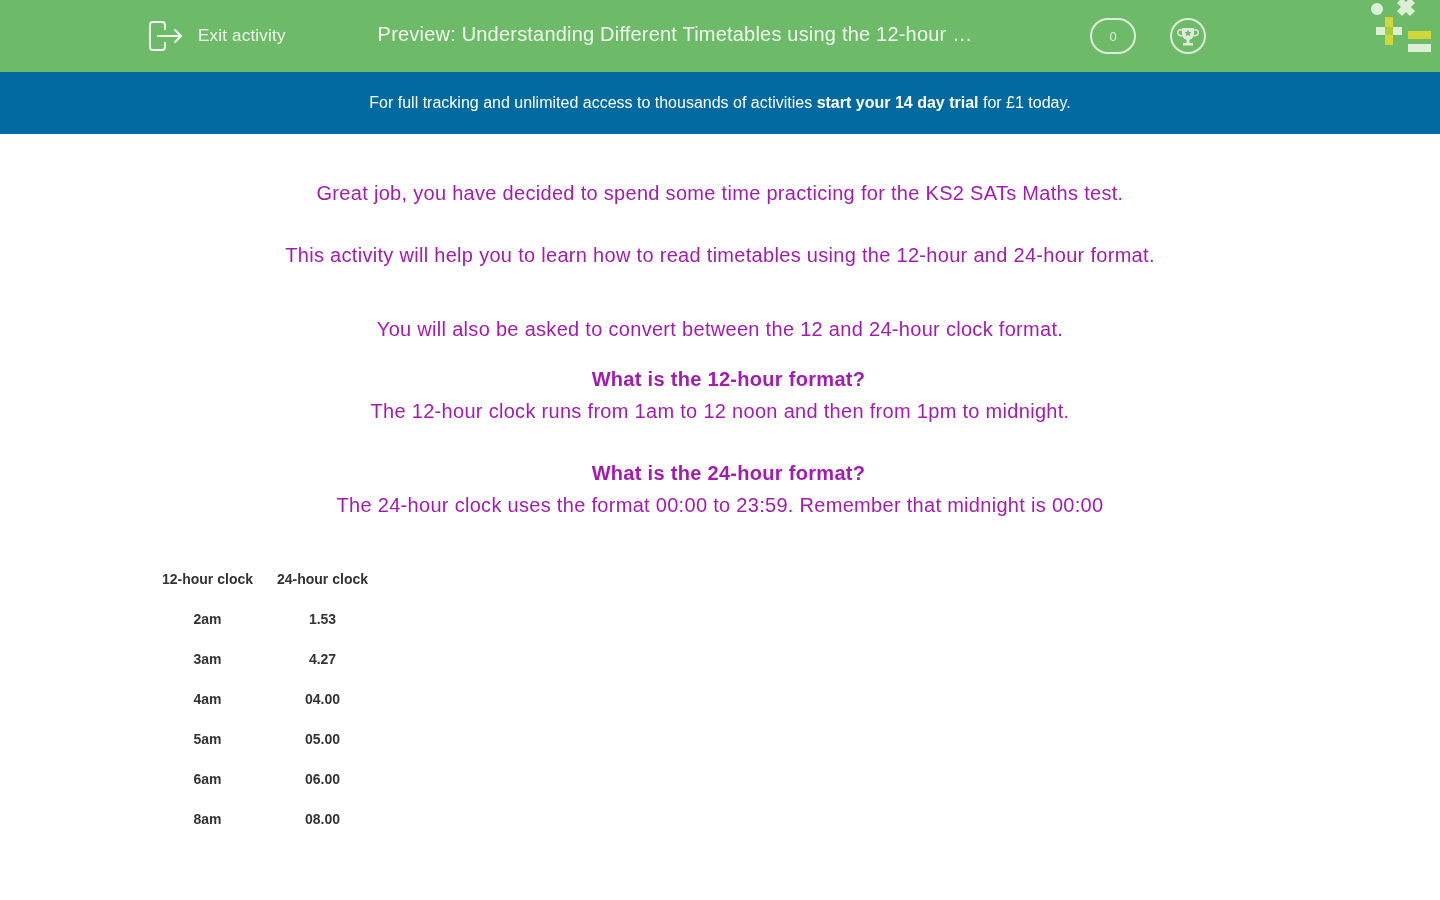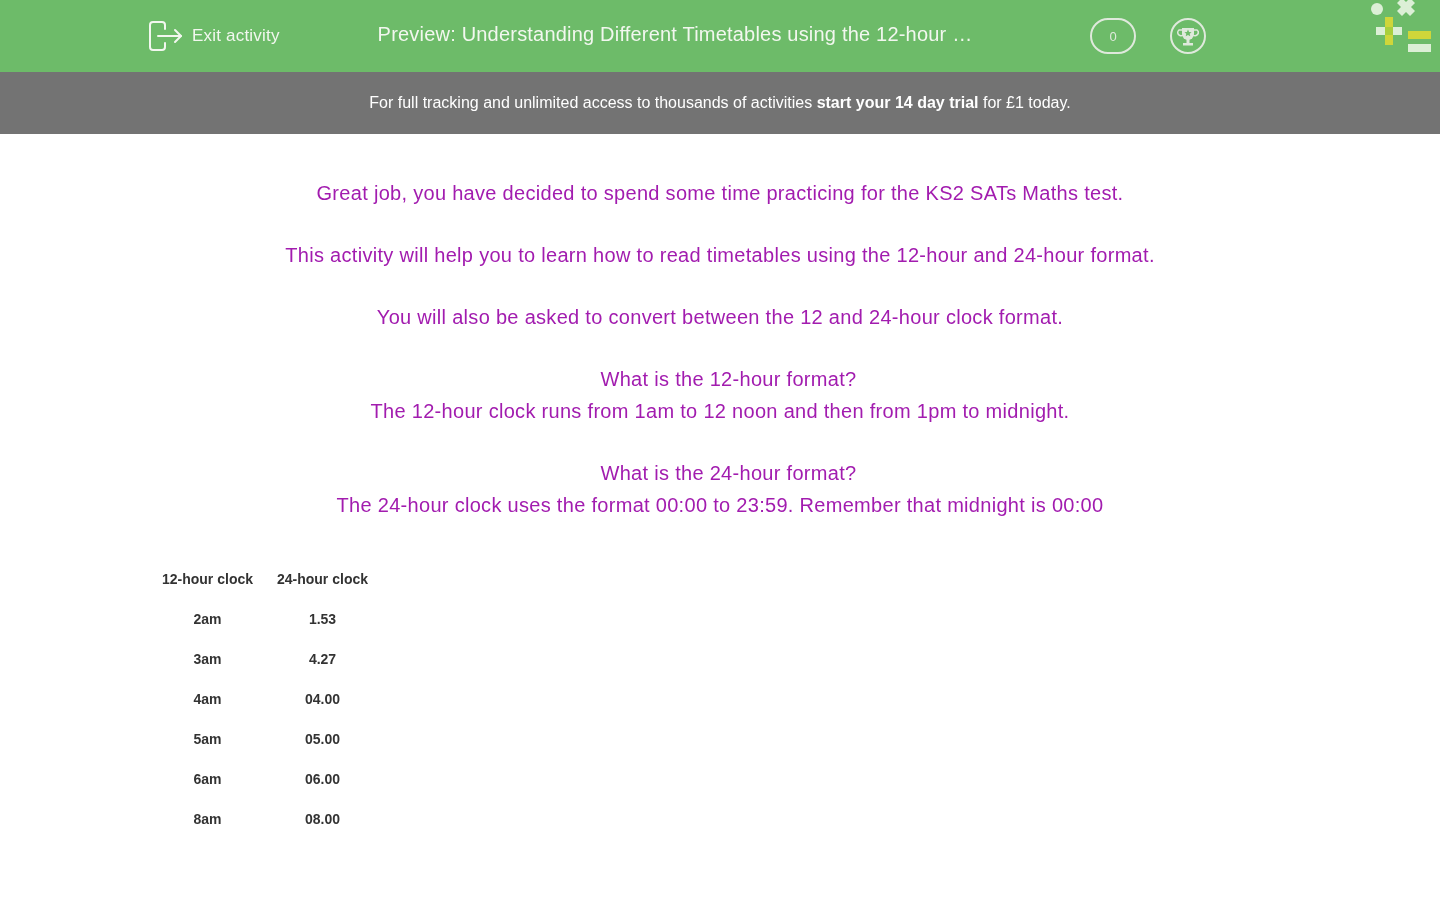--- a/index.html
+++ b/index.html
@@ -8,51 +8,51 @@
 
   .topbar {
     position: absolute; left: 0; top: 0; width: 1440px; height: 72px;
     background: #6dbb69;
   }
   .exit-btn {
     position: absolute; left: 149px; top: 20px; height: 32px;
     display: flex; align-items: center; color: #f2f7ef; cursor: pointer;
   }
   .exit-btn svg { width: 34px; height: 30px; }
-  .exit-btn .label { margin-left: 9px; font-size: 17px; letter-spacing: 0.2px; }
+  .exit-btn .label { margin-left: 15px; font-size: 17px; letter-spacing: 0.2px; }
   .title {
     position: absolute; left: 365px; top: 23px; width: 620px;
     color: #f2f7ef; font-size: 20px; white-space: nowrap; letter-spacing: 0.2px; text-align: center;
   }
   .score-pill {
     position: absolute; left: 1090px; top: 18px; width: 46px; height: 36px;
     border: 2px solid #dfe9dc; border-radius: 18px;
     display: flex; align-items: center; justify-content: center;
     color: #dfe9dc; font-size: 13px;
   }
   .trophy-btn {
     position: absolute; left: 1170px; top: 18px; width: 36px; height: 36px;
     border: 2px solid #dfe9dc; border-radius: 50%;
     display: flex; align-items: center; justify-content: center; cursor: pointer;
   }
   .logo { position: absolute; left: 1368px; top: 0; width: 72px; height: 56px; }
 
   .promo {
     position: absolute; left: 0; top: 72px; width: 1440px; height: 62px;
-    background: #737373; color: #ffffff; font-size: 16px;
+    background: #0369a1; color: #ffffff; font-size: 16px;
     display: flex; align-items: center; justify-content: center; white-space: pre;
   }
   .promo b { font-weight: bold; cursor: pointer; }
 
   .content { position: absolute; left: 0; top: 134px; width: 1440px; }
   .para {
     position: absolute; left: 0; width: 1440px; text-align: center;
     font-size: 20px; color: #a21caf; letter-spacing: 0.3px;
   }
-  .para.bold { font-weight: normal; padding-left: 17px; }
+  .para.bold { font-weight: bold; padding-left: 17px; }
 
   .table {
     position: absolute; left: 150px; top: 425px; width: 240px;
     font-size: 14px; font-weight: bold; color: #333333;
   }
   .table .row { display: flex; height: 40px; align-items: center; }
   .table .c1 { width: 115px; text-align: center; }
   .table .c2 { width: 115px; text-align: center; }
 </style>
 </head>
@@ -94,21 +94,21 @@
     <rect x="40" y="31" width="23" height="8" fill="#cfd63a"></rect>
     <rect x="40" y="44" width="23" height="8" fill="#dcefd6"></rect>
   </svg>
 </div>
 
 <div class="promo"><span>For full tracking and unlimited access to thousands of activities </span><b>start your 14 day trial</b><span> for £1 today.</span></div>
 
 <div class="content">
   <div class="para" style="top:48px">Great job, you have decided to spend some time practicing for the KS2 SATs Maths test.</div>
   <div class="para" style="top:110px">This activity will help you to learn how to read timetables using the 12-hour and 24-hour format.</div>
-  <div class="para" style="top:172px">You will also be asked to convert between the 12 and 24-hour clock format.</div>
+  <div class="para" style="top:184px">You will also be asked to convert between the 12 and 24-hour clock format.</div>
   <div class="para bold" style="top:234px">What is the 12-hour format?</div>
   <div class="para" style="top:266px">The 12-hour clock runs from 1am to 12 noon and then from 1pm to midnight.</div>
   <div class="para bold" style="top:328px">What is the 24-hour format?</div>
   <div class="para" style="top:360px">The 24-hour clock uses the format 00:00 to 23:59. Remember that midnight is 00:00</div>
 
   <div class="table">
     <div class="row">
       <div class="c1">12-hour clock</div>
       <div class="c2">24-hour clock</div>
     </div>

